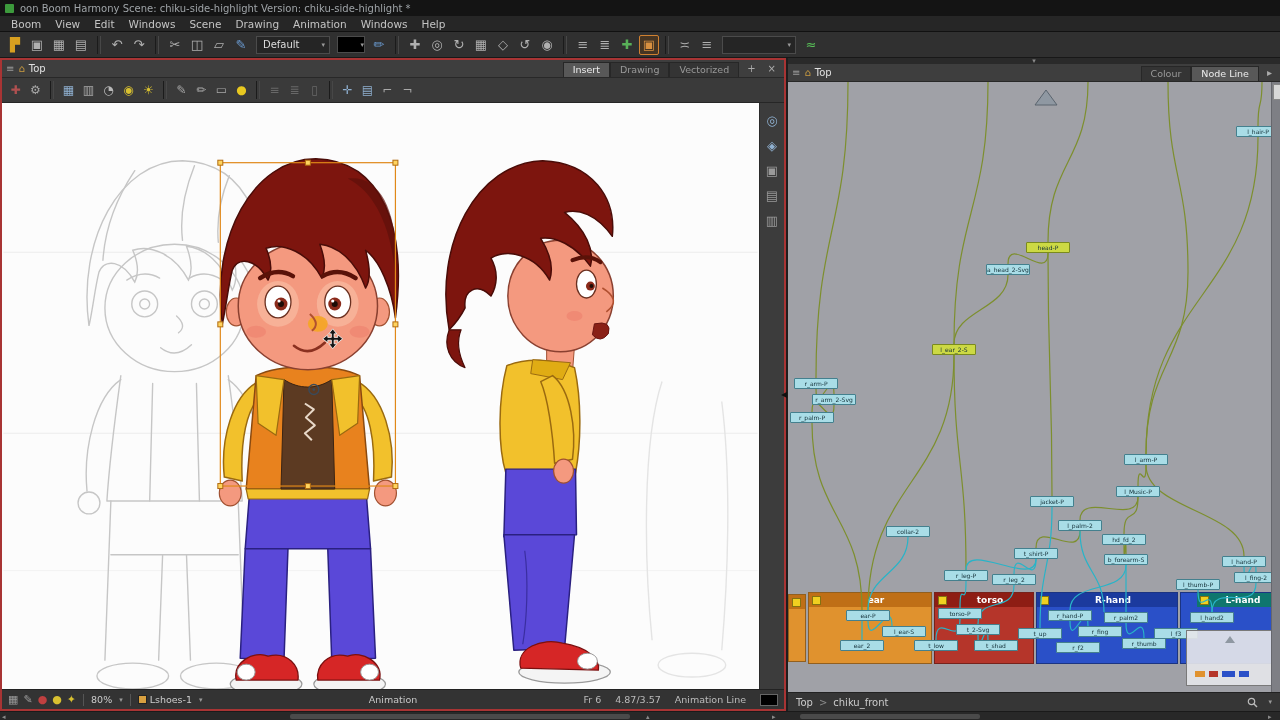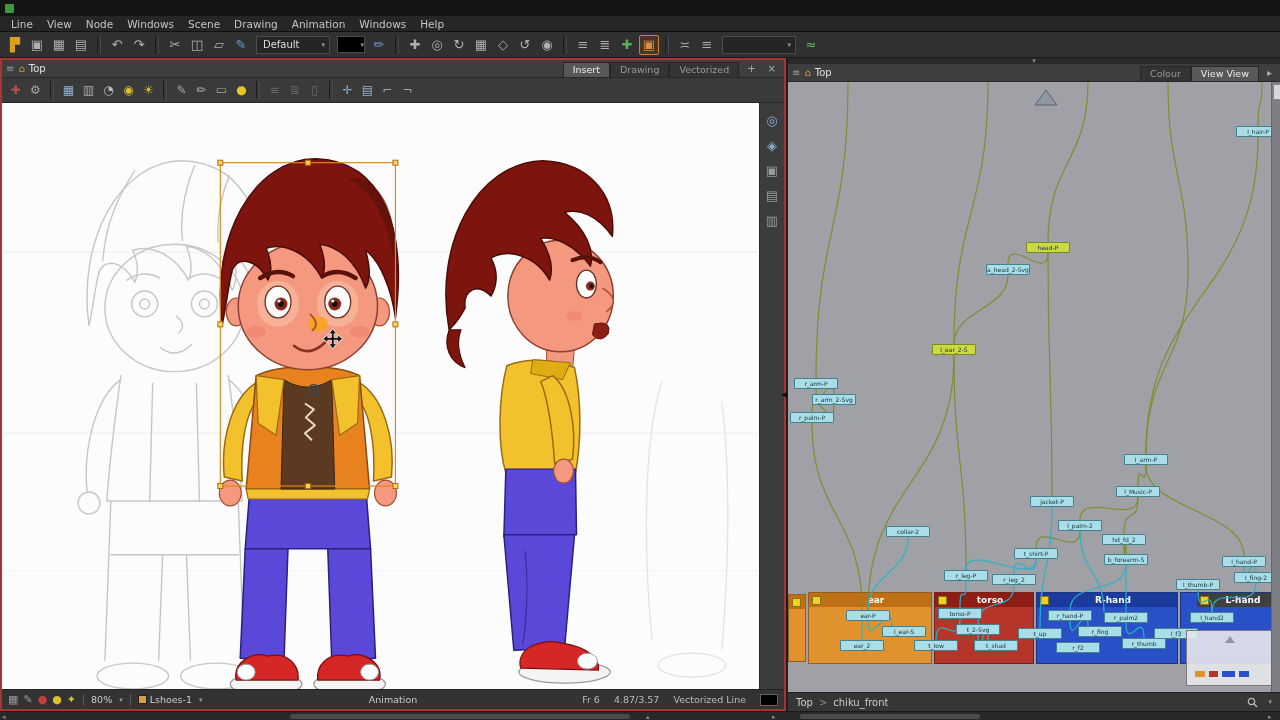--- a/index.html
+++ b/index.html
@@ -70,26 +70,27 @@
   .bottom-strip{height:10px;background:#282828;border-top:1px solid #1a1a1a;position:relative;}
   .bs-arrow{position:absolute;top:0;font-size:7px;line-height:10px;color:#8a8a8a;}
   .bs-thumb{position:absolute;top:2px;height:5px;background:#4a4a4a;border-radius:2px;}
   .divider-arrow{position:absolute;left:781px;top:332px;font-size:8px;color:#101010;z-index:6;}
 </style>
 </head>
 <body>
 
 <div class="titlebar">
   <span class="app-icon"></span>
+  <span>oon Boom Harmony Scene: chiku-side-highlight Version: chiku-side-highlight *</span>
 </div>
 
 <div class="menubar" id="menubar">
-    <span class="menu-item">Line</span>
+    <span class="menu-item">Boom</span>
     <span class="menu-item">View</span>
-    <span class="menu-item">Node</span>
+    <span class="menu-item">Edit</span>
     <span class="menu-item">Windows</span>
     <span class="menu-item">Scene</span>
     <span class="menu-item">Drawing</span>
     <span class="menu-item">Animation</span>
     <span class="menu-item">Windows</span>
     <span class="menu-item">Help</span>
   </div>
 
 <div class="toolbar" id="maintoolbar">
     <span class="tb-icon" style="color: rgb(216, 160, 32);">▛</span>
@@ -334,37 +335,37 @@
       <span class="cs-sep"></span>
       <span class="cs-chip">
         <span class="layer-dot"></span>
         <span>Lshoes-1</span>
         <span class="caret">▾</span>
       </span>
       <span class="cs-center">Animation</span>
       <span class="cs-right">
         <span>Fr 6</span>
         <span>4.87/3.57</span>
-        <span>Vectorized Line</span>
+        <span>Animation Line</span>
         <span class="cs-swatch"></span>
       </span>
     </div>
   </div>
 
   <div class="right-panel">
     <div class="collapse-strip">
       <span>▾</span>
     </div>
     <div class="panel-header">
       <span class="hdr-icon">≡</span>
       <span class="hdr-icon home">⌂</span>
       <span class="panel-title">Top</span>
       <div class="tabs" id="node-tabs">
           <span class="tab">Colour</span>
-          <span class="tab active">View View</span>
+          <span class="tab active">Node Line</span>
         </div>
       <span class="hdr-btn">▸</span>
     </div>
 
     <div class="node-view" id="nodeview">
       <svg id="nv-svg">
           <polygon points="258,8 247,23 269,23" fill="#8f98a2" stroke="#5a646e"></polygon>
           <path d="M 300 0 C 300 80, 260 80, 260 160" fill="none" stroke="#7d8f2e" stroke-width="1.2"></path>
           <path d="M 474 0 C 474 30, 470 14, 470 44" fill="none" stroke="#7d8f2e" stroke-width="1.2"></path>
           <path d="M 470 55 C 470 213.5, 358 213.5, 358 372" fill="none" stroke="#7d8f2e" stroke-width="1.2"></path>
@@ -433,21 +434,21 @@
             <span class="nv-group-label">torso</span>
           </div>
         </div>
         <div class="nv-group" style="left: 248px; top: 510px; width: 142px; height: 72px; background: rgb(42, 80, 200);">
           <div class="nv-group-header" style="background: rgb(27, 58, 158);">
             <span class="nv-square"></span>
             <span class="nv-group-label">R-hand</span>
           </div>
         </div>
         <div class="nv-group" style="left: 392px; top: 510px; width: 98px; height: 72px; background: rgb(42, 80, 200);">
-          <div class="nv-group-header" style="background: #404040; margin-left: 16px;">
+          <div class="nv-group-header" style="background: #0f766e; margin-left: 16px;">
             <span class="nv-square"></span>
             <span class="nv-group-label">L-hand</span>
           </div>
         </div>
         <div class="nv-node" style="left: 448px; top: 44px;">l_hair-P</div>
         <div class="nv-node g" style="left: 238px; top: 160px;">head-P</div>
         <div class="nv-node" style="left: 198px; top: 182px;">a_head_2-Svg</div>
         <div class="nv-node g" style="left: 144px; top: 262px;">l_ear_2-S</div>
         <div class="nv-node" style="left: 6px; top: 296px;">r_arm-P</div>
         <div class="nv-node" style="left: 24px; top: 312px;">r_arm_2-Svg</div>

